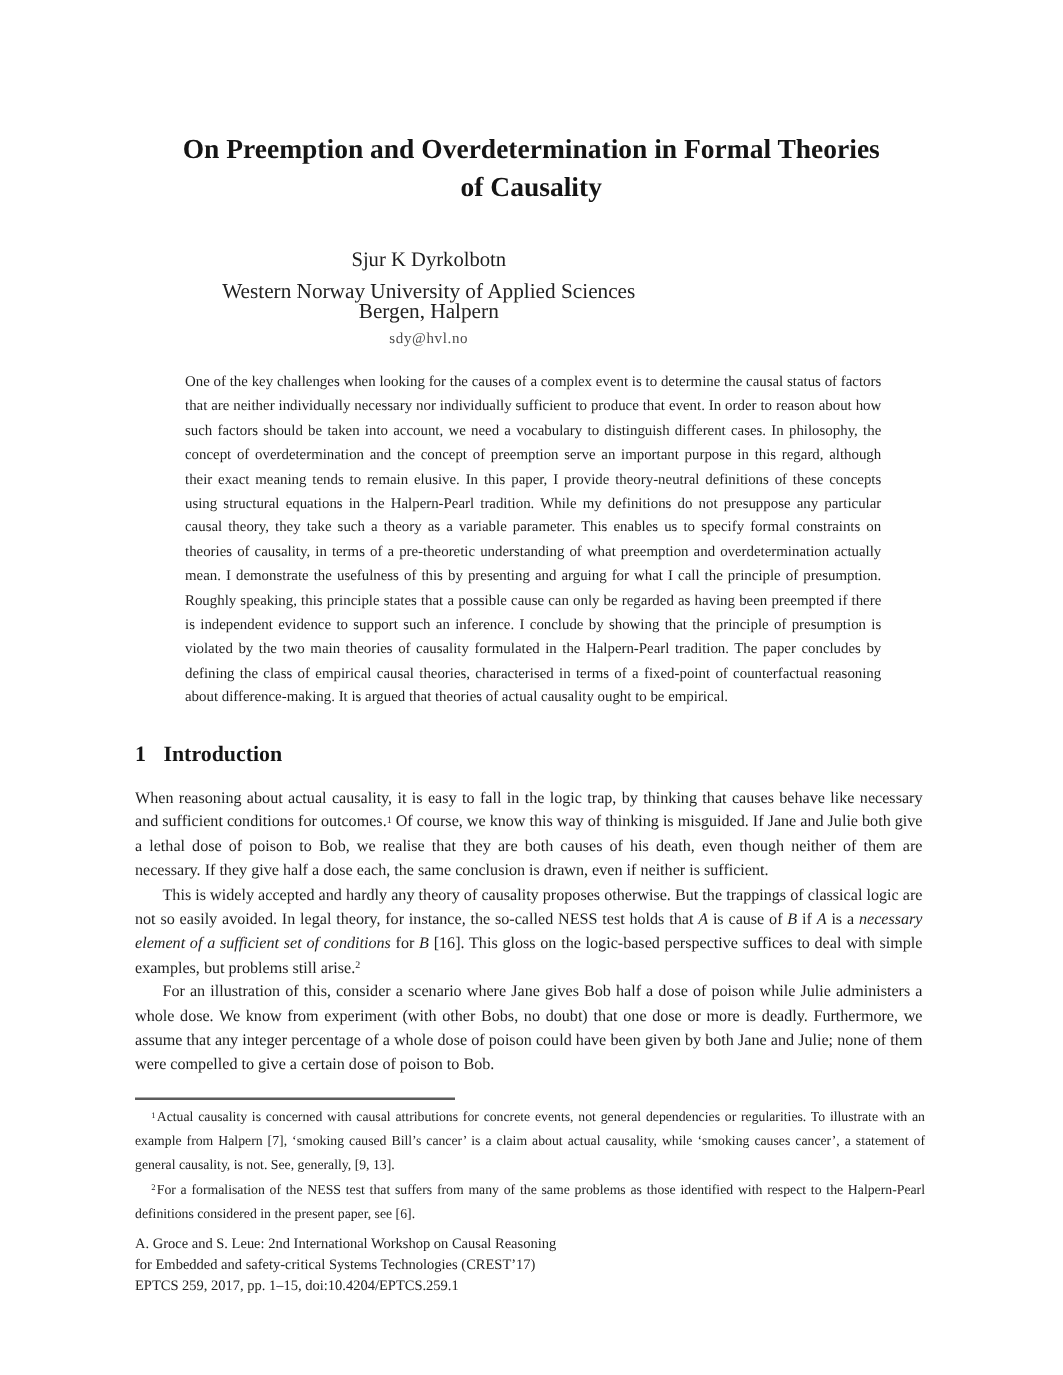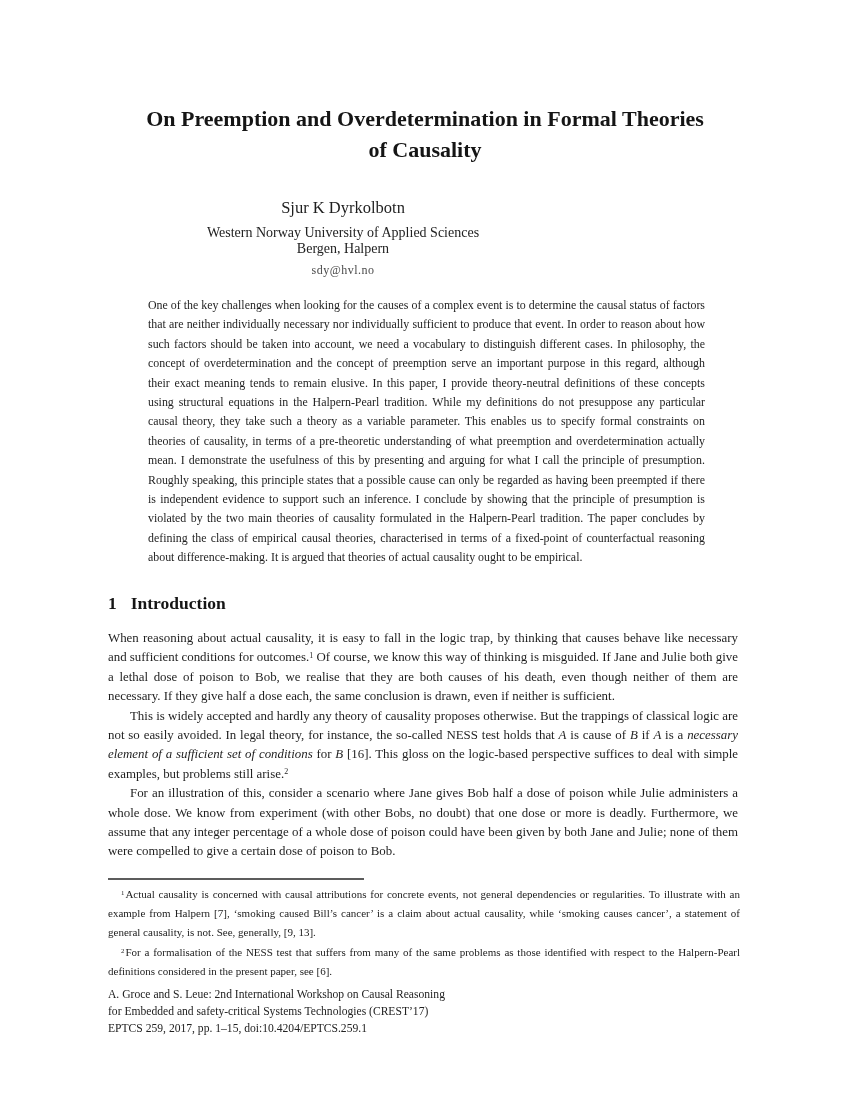--- a/index.html
+++ b/index.html
@@ -38,21 +38,21 @@
     width: 686px;
     text-align: center;
   }
   .author-name {
     font-size: 16.5px;
     line-height: 20px;
     color: #1e1e1e;
   }
   .affiliation {
     margin-top: 7px;
-    font-size: 14px;
+    font-size: 17px;
     line-height: 15.5px;
     color: #222222;
   }
   .email {
     margin-top: 7px;
     font-family: Liberation Serif, serif;
     font-size: 12px;
     letter-spacing: 0.5px;
     color: #4a4a4a;
   }

